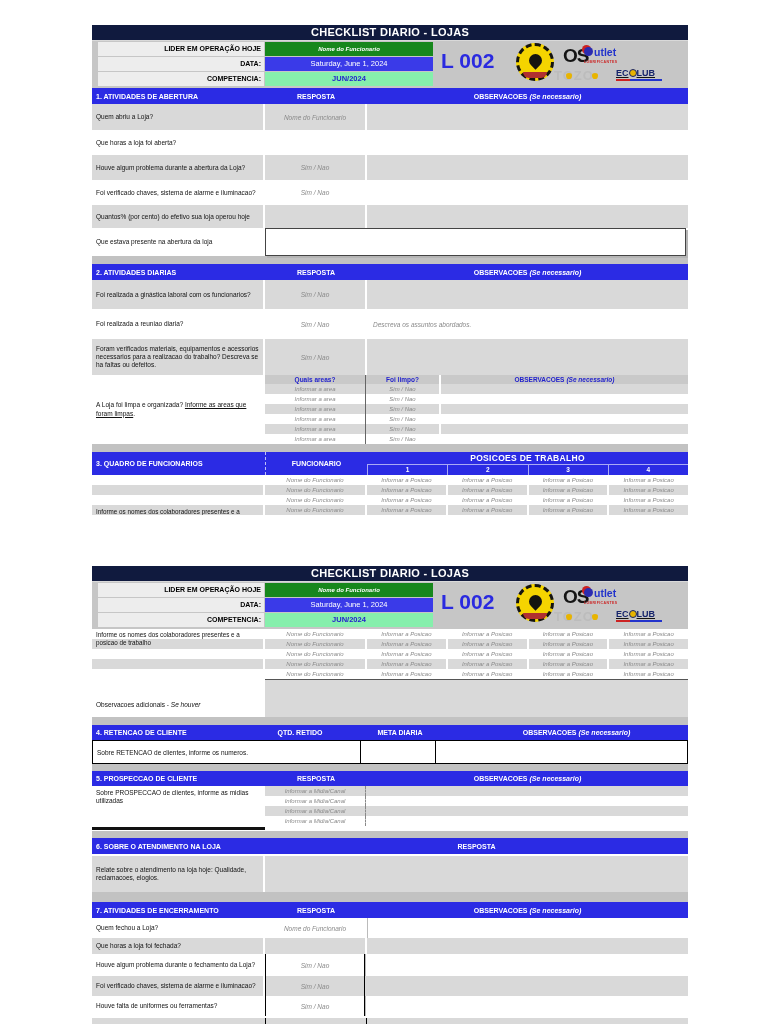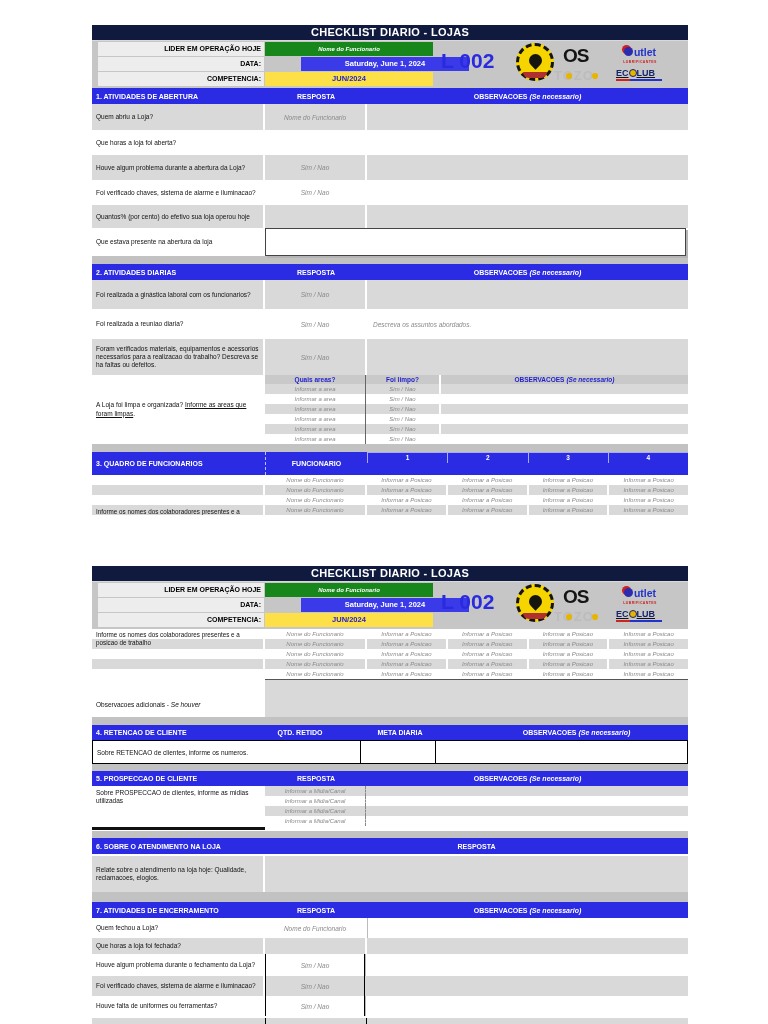--- a/index.html
+++ b/index.html
@@ -13,32 +13,32 @@
   .titlebar{height:15px;background:#101a3e;color:#fff;font-weight:bold;font-size:11px;
             line-height:15px;text-align:center;letter-spacing:.3px;border-bottom:1px solid #d9d9d9;}
 
   
   .hband{position:relative;height:47px;background:#c6c6c6;}
   .hstrip{position:absolute;left:6px;width:166px;height:14px;background:#ededed;color:#000;
           font-weight:bold;font-size:7px;line-height:14px;text-align:right;padding-right:3px;box-sizing:border-box;}
   .hs1{top:1px}.hs2{top:16px}.hs3{top:31px}
   .hcell{position:absolute;left:173px;width:168px;height:14px;line-height:14px;text-align:center;box-sizing:border-box;}
   .hc1{top:1px;background:#17871c;color:#fff;font-style:italic;font-weight:bold;font-size:6px;}
-  .hc2{top:16px;background:#3a3ae8;color:#fff;font-weight:bold;font-size:7.5px;margin-left:36px;}
-  .hc3{top:31px;background:#fde047;color:#2222cc;font-weight:bold;font-size:7.5px;}
+  .hc2{top:16px;background:#3a3ae8;color:#fff;font-weight:normal;font-size:7.5px;}
+  .hc3{top:31px;background:#86efac;color:#2222cc;font-weight:bold;font-size:7.5px;}
   .store{position:absolute;left:349px;top:8px;font-size:21px;font-weight:bold;color:#2a2ae0;}
 
   
   .badge{position:absolute;left:424px;top:2px;width:38px;height:38px;border-radius:50%;
          background:#f5d400;border:3px dashed #15140f;box-sizing:border-box;z-index:2;}
   .badge .drop{position:absolute;left:50%;top:46%;width:13px;height:13px;margin:-7px 0 0 -6px;
          background:#15140f;border-radius:50% 50% 50% 0;transform:rotate(-45deg);}
   .badge .banner{position:absolute;bottom:0;left:14%;width:72%;height:6px;background:#b03030;border-radius:0 0 9px 9px;}
   .oslogo{position:absolute;left:471px;top:4px;font-size:19px;font-weight:700;letter-spacing:-1px;color:#141414;}
-  .outlet{position:absolute;left:518px;top:1px;width:60px;text-align:center;}
+  .outlet{position:absolute;left:492px;top:1px;width:60px;text-align:left;}
   .outlet .mark{display:inline-block;width:9px;height:9px;border-radius:50%;background:#2b2bb0;
          box-shadow:-2px -2px 0 0 #cc2222;vertical-align:middle;margin-right:1px;}
   .outlet .name{font-size:10.5px;font-weight:bold;color:#2233cc;vertical-align:middle;}
   .outlet .sub{font-size:3.5px;font-weight:bold;color:#cc2222;letter-spacing:.4px;margin-top:0;}
   .tozo{position:absolute;left:462px;top:27px;font-size:13px;font-weight:900;color:#bcbcbc;letter-spacing:1px;z-index:1;}
   .tozo i{position:absolute;width:6px;height:6px;background:#e8b400;border-radius:50% 50% 50% 50%/40% 40% 60% 60%;top:5px;}
   .tozo .d1{left:12px}.tozo .d2{left:38px}
   .ecolub{position:absolute;left:524px;top:27px;z-index:2;text-decoration:underline;}
   .ecolub .txt{font-size:9px;font-weight:900;color:#16246b;line-height:10px;}
   .ecolub .o{display:inline-block;width:8px;height:8px;border-radius:50%;background:#e8b400;
@@ -291,20 +291,21 @@
           <div class="so"></div>
         </div>
     </div>
   </div>
   <div class="gapbar"></div>
 
   <div class="s3h">
     <div class="s3t">3. QUADRO DE FUNCIONARIOS</div>
     <div class="s3f">FUNCIONARIO</div>
     <div class="s3p">
+      <div class="s3g">POSICOES DE TRABALHO</div>
       <div class="s3n">
         <div>1</div>
         <div>2</div>
         <div>3</div>
         <div>4</div>
       </div>
     </div>
   </div>
   <div class="fblock">
     <div class="flabel p1lab">Informe os nomes dos colaboradores presentes e a posicao de trabalho</div>

